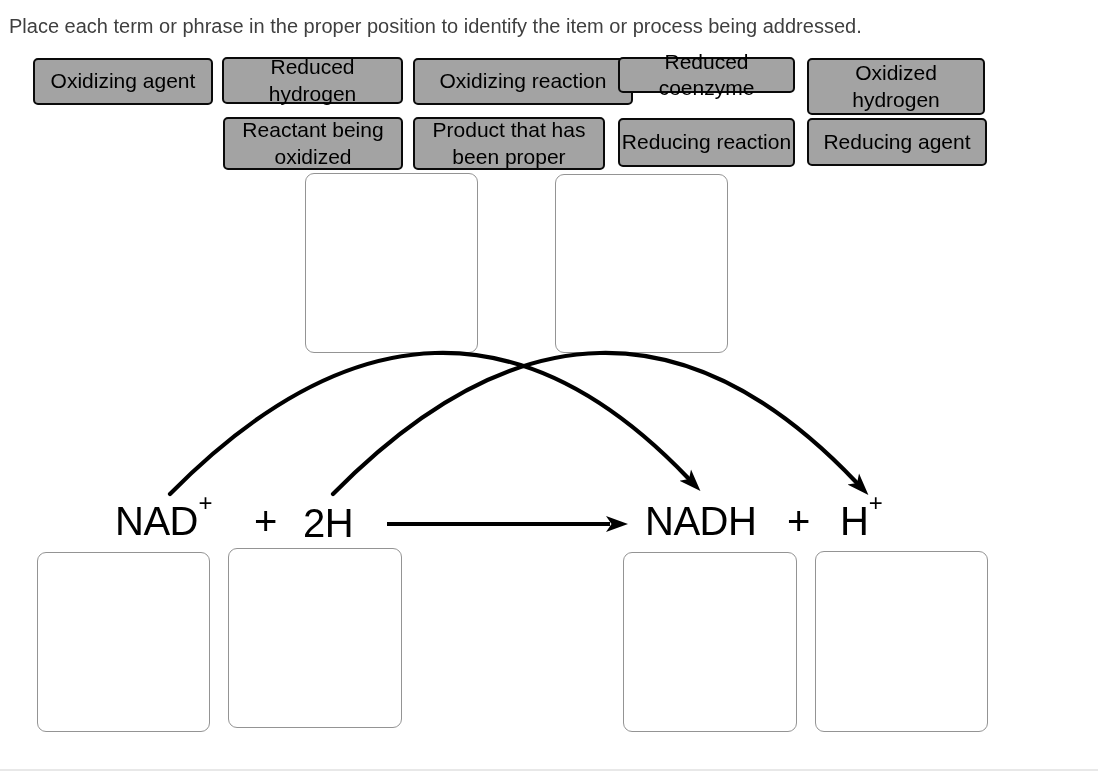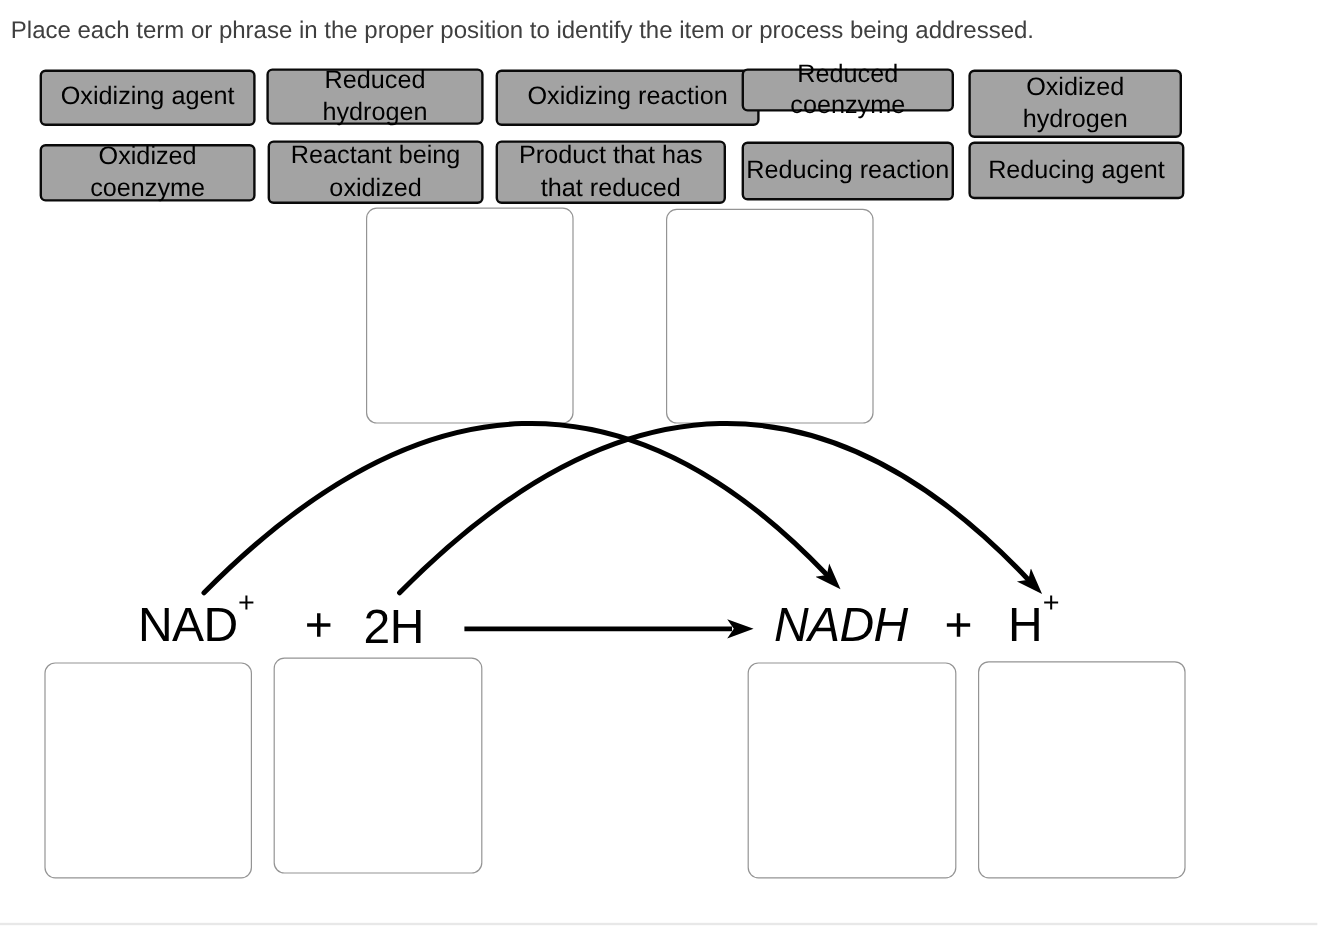--- a/index.html
+++ b/index.html
@@ -54,25 +54,24 @@
 <div class="stage">
 
   <div class="instruction">Place each term or phrase in the proper position to identify the item or process being addressed.</div>
 
   <div class="chip" style="left:33px;top:58px;width:180px;height:47px;">Oxidizing agent</div>
   <div class="chip" style="left:222px;top:57px;width:181px;height:47px;">Reduced hydrogen</div>
   <div class="chip" style="left:413px;top:58px;width:220px;height:47px;">Oxidizing reaction</div>
   <div class="chip" style="left:618px;top:57px;width:177px;height:36px;">Reduced coenzyme</div>
   <div class="chip" style="left:807px;top:58px;width:178px;height:57px;">Oxidized hydrogen</div>
 
-  <div class="chip" style="left:33px;top:120px;width:180px;height:48px;">Oxidized coenzyme</div>
   <div class="chip" style="left:223px;top:117px;width:180px;height:53px;">Reactant being
 oxidized</div>
   <div class="chip" style="left:413px;top:117px;width:192px;height:53px;">Product that has
-that reduced</div>
+been proper</div>
   <div class="chip" style="left:618px;top:118px;width:177px;height:49px;">Reducing reaction</div>
   <div class="chip" style="left:807px;top:118px;width:180px;height:48px;">Reducing agent</div>
 
   <div class="dropzone" style="left:305px;top:173px;width:173px;height:180px;"></div>
   <div class="dropzone" style="left:555px;top:174px;width:173px;height:179px;"></div>
 
   <div class="dropzone" style="left:37px;top:552px;width:173px;height:180px;"></div>
   <div class="dropzone" style="left:228px;top:548px;width:174px;height:180px;"></div>
   <div class="dropzone" style="left:623px;top:552px;width:174px;height:180px;"></div>
   <div class="dropzone" style="left:815px;top:551px;width:173px;height:181px;"></div>
@@ -84,19 +83,19 @@
       </marker>
     </defs>
     <path class="arc" d="M170,494 Q441,220 688,478" marker-end="url(#ah)"></path>
     <path class="arc" d="M333,494 Q605,218 856,482" marker-end="url(#ah)"></path>
     <path class="rxn-line" d="M387,524 L610,524" marker-end="url(#ah)"></path>
   </svg>
 
   <div class="eq-token" style="left:115px;top:501px;"><span>NAD</span><sup>+</sup></div>
   <div class="eq-token" style="left:254px;top:501px;">+</div>
   <div class="eq-token" style="left:303px;top:503px;text-align:right;">2H</div>
-  <div class="eq-token" style="left:645px;top:501px;font-style:italic;">NADH</div>
+  <div class="eq-token" style="left:645px;top:501px;">NADH</div>
   <div class="eq-token" style="left:787px;top:501px;">+</div>
   <div class="eq-token" style="left:840px;top:501px;"><span>H</span><sup>+</sup></div>
 
   <div class="divider"></div>
 
 </div>
 
 </body></html>

